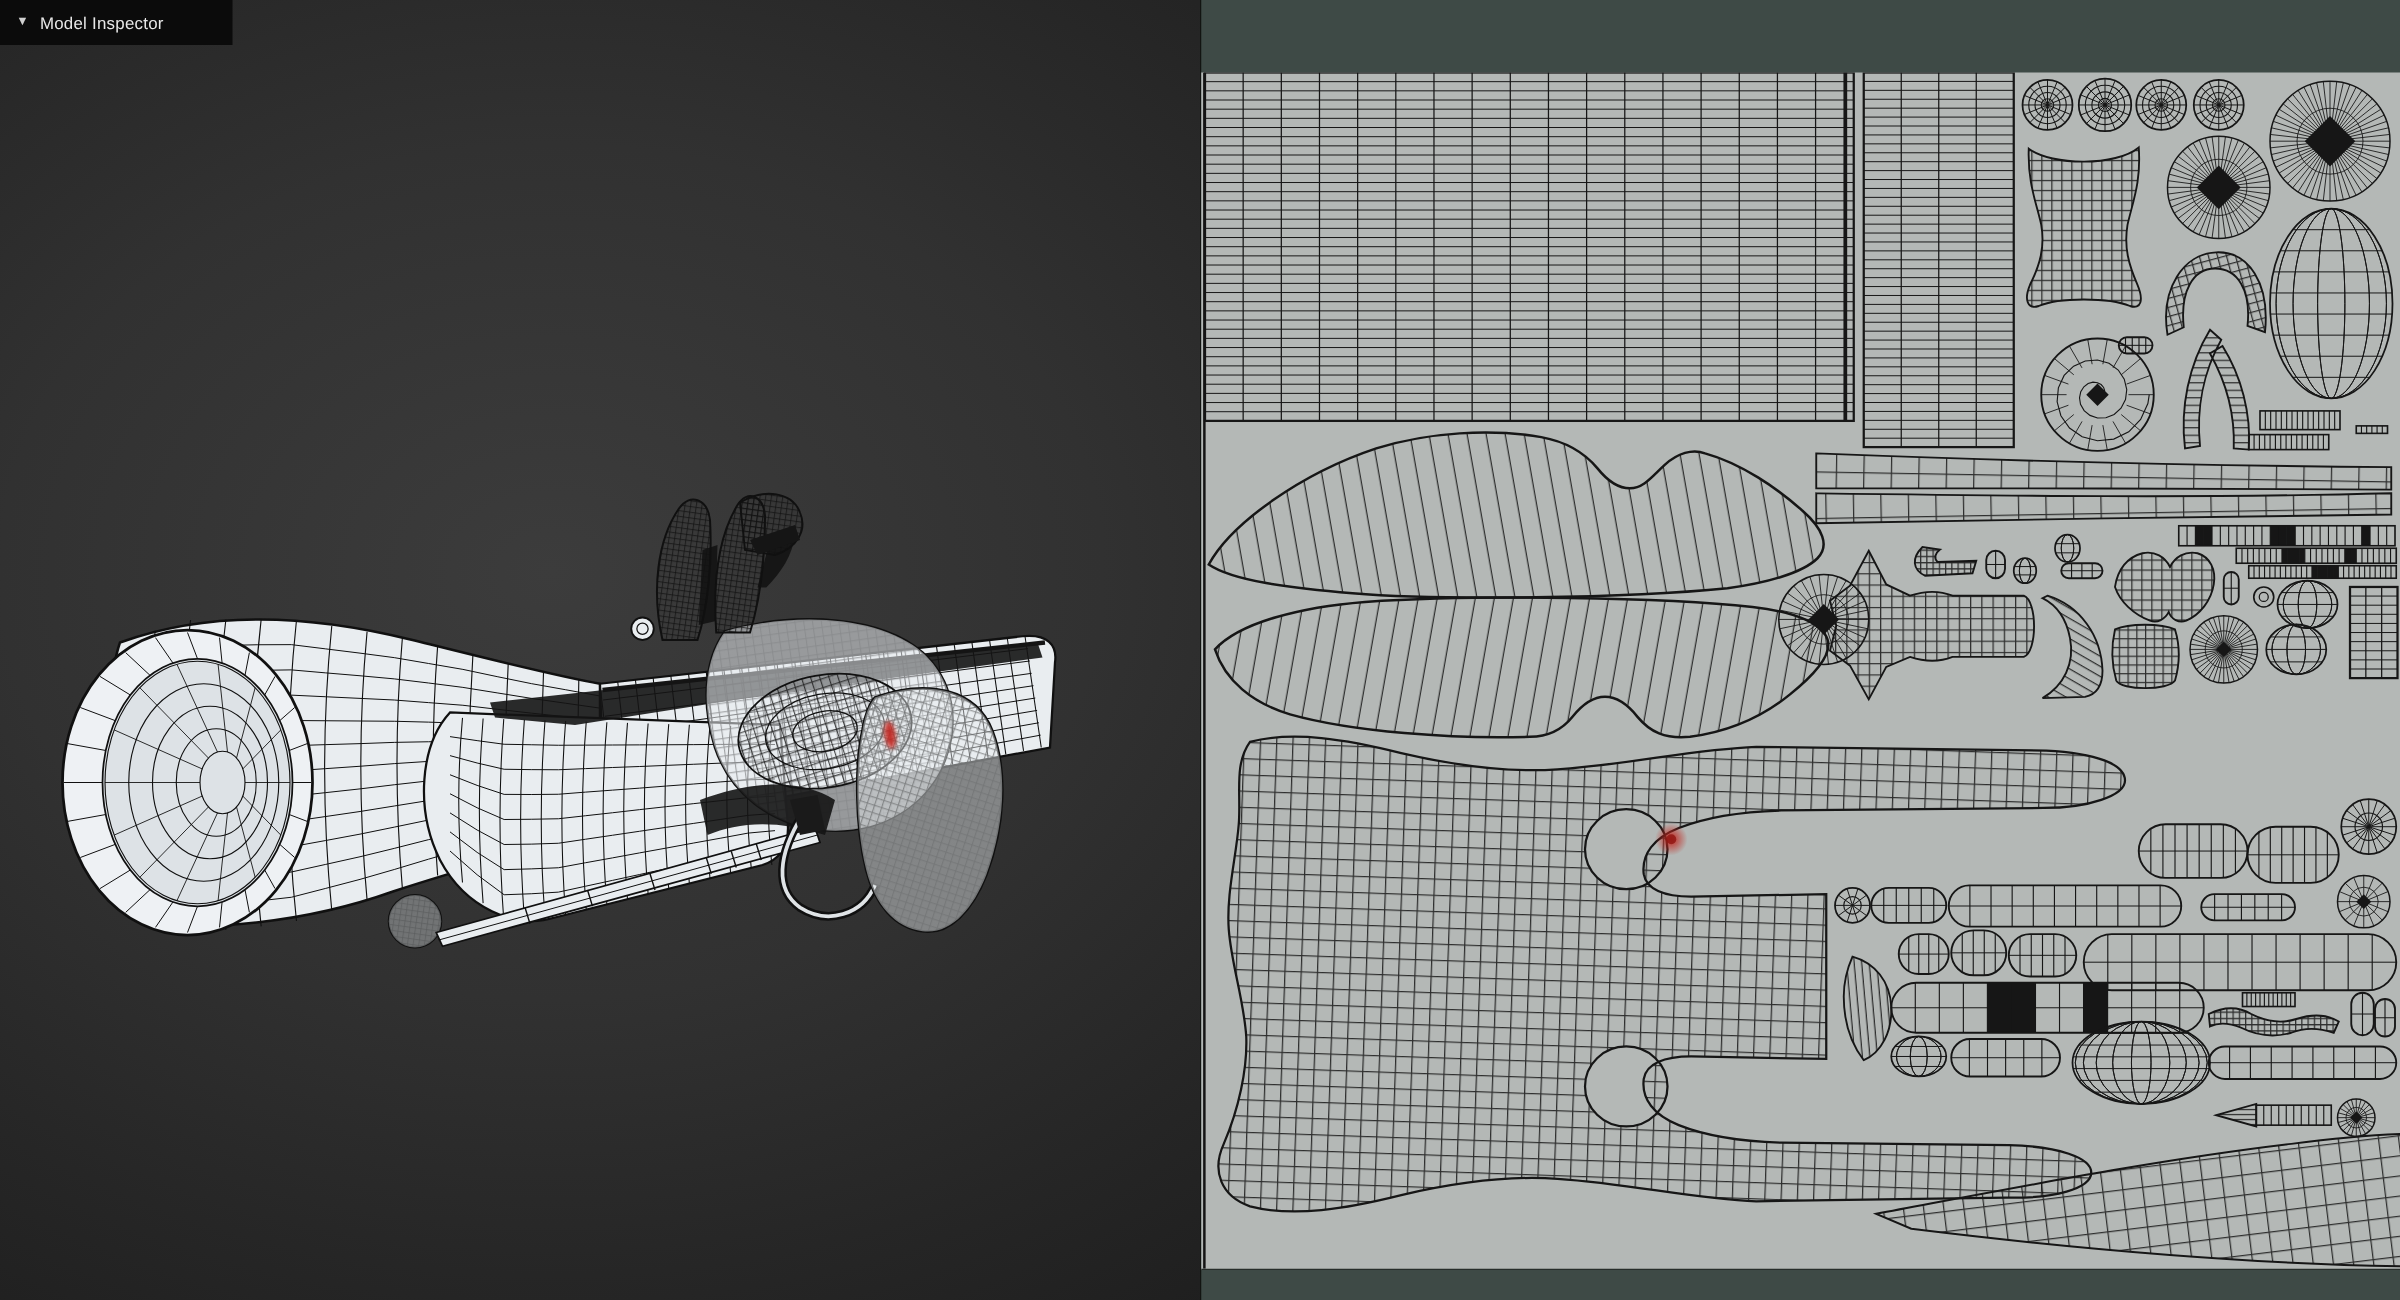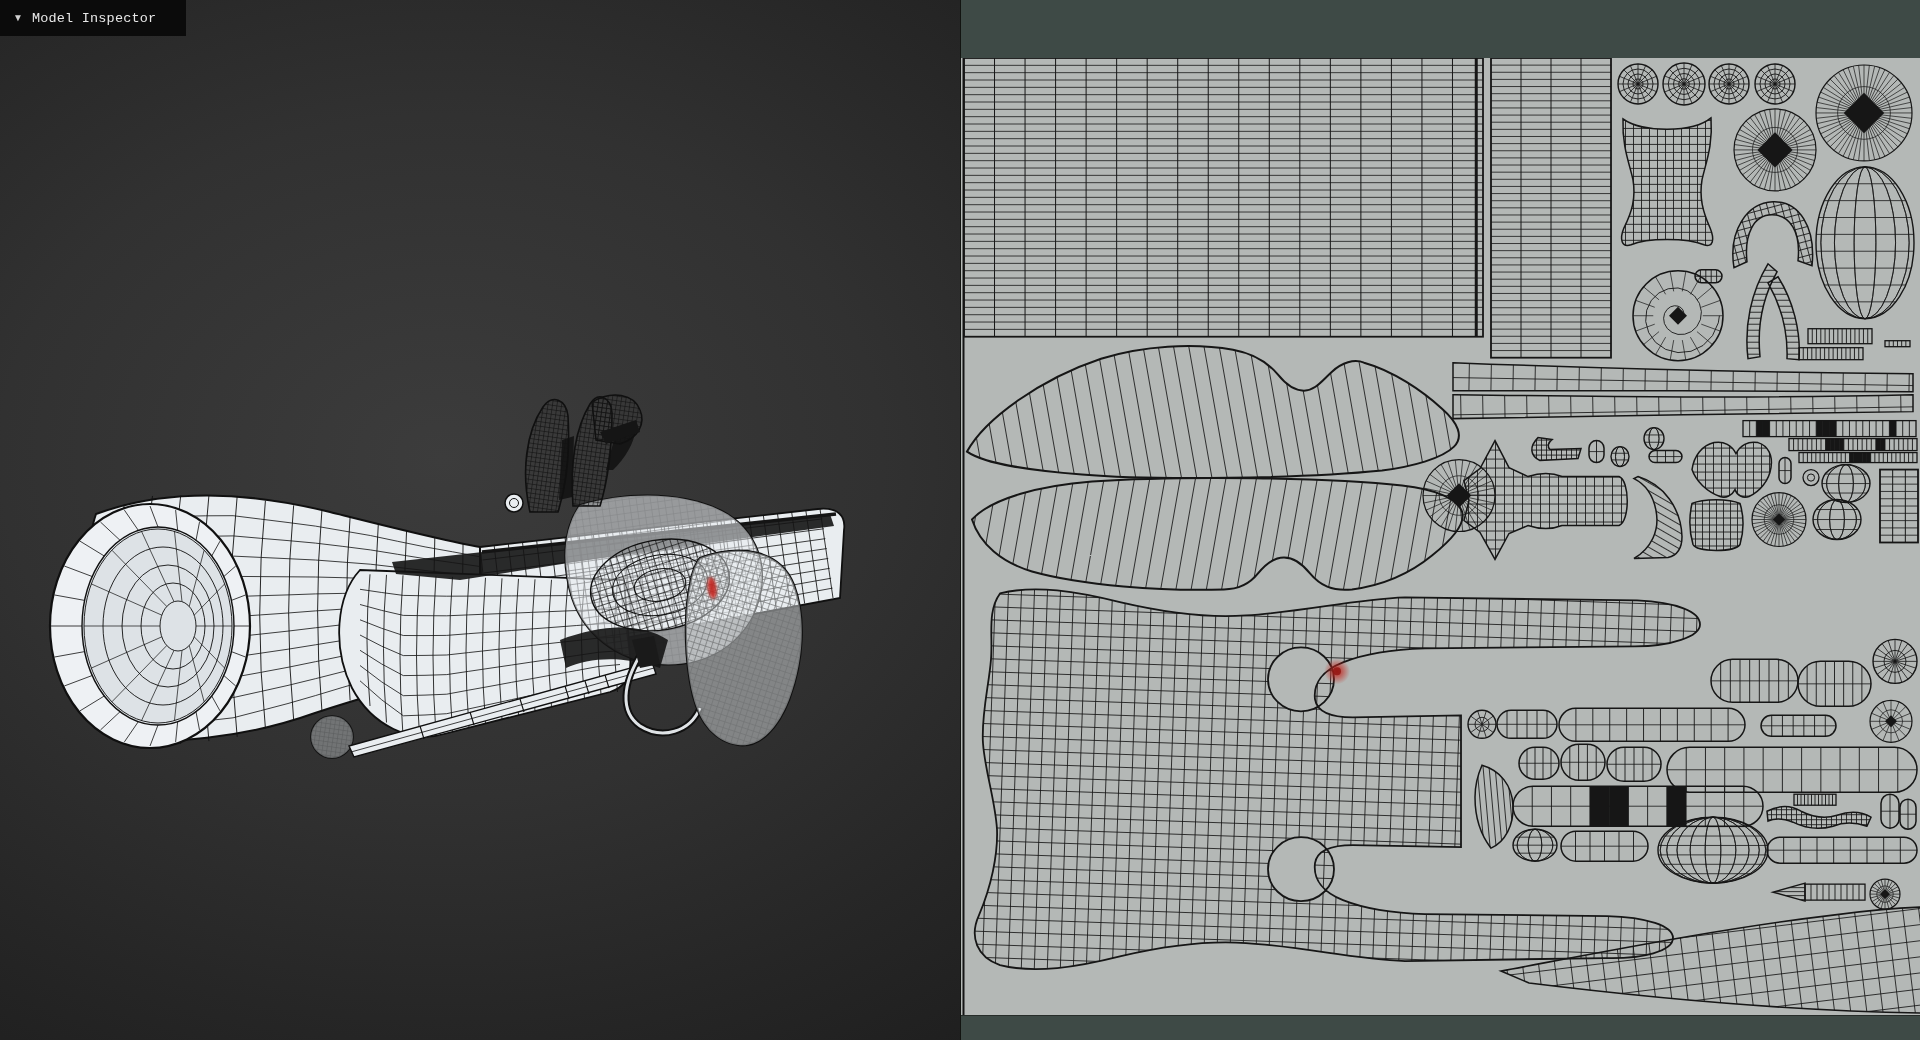--- a/index.html
+++ b/index.html
@@ -4,21 +4,21 @@
 <style>
   html,body{margin:0;padding:0;background:#000;width:1920px;height:1040px;overflow:hidden;
     font-family:"Liberation Sans",sans-serif;}
   .stage{position:relative;width:1920px;height:1040px;}
   .viewport{position:absolute;left:0;top:0;width:960px;height:1040px;
     background:radial-gradient(ellipse 980px 760px at 46% 44%, #3c3c3c 0%, #313131 45%, #262626 74%, #1d1d1d 100%);}
   .viewport svg{position:absolute;inset:0;}
   .inspector-header{position:absolute;top:0;left:0;width:186px;height:36px;background:#0b0b0b;
     display:flex;align-items:center;gap:9px;padding-left:13px;box-sizing:border-box;z-index:5;cursor:pointer;}
   .inspector-header .tri{font-size:10px;color:#d0d0d0;line-height:1;}
-  .inspector-header .title{font-size:13.5px;color:#e8e8e8;letter-spacing:.2px;font-family:Liberation Mono, monospace;}
+  .inspector-header .title{font-size:13.5px;color:#e8e8e8;letter-spacing:.2px;}
   .uv-panel{position:absolute;left:960px;top:0;width:960px;height:1040px;background:#3e4a46;
     border-left:1px solid #121411;box-sizing:border-box;}
   .uv-canvas{position:absolute;left:0;top:58px;width:960px;height:958px;background:#b4b8b6;
     border-bottom:1px solid #272d2a;box-sizing:border-box;}
   .uv-canvas svg{display:block;width:100%;height:100%;}
 </style>
 </head>
 <body>
 
 <div class="stage">

